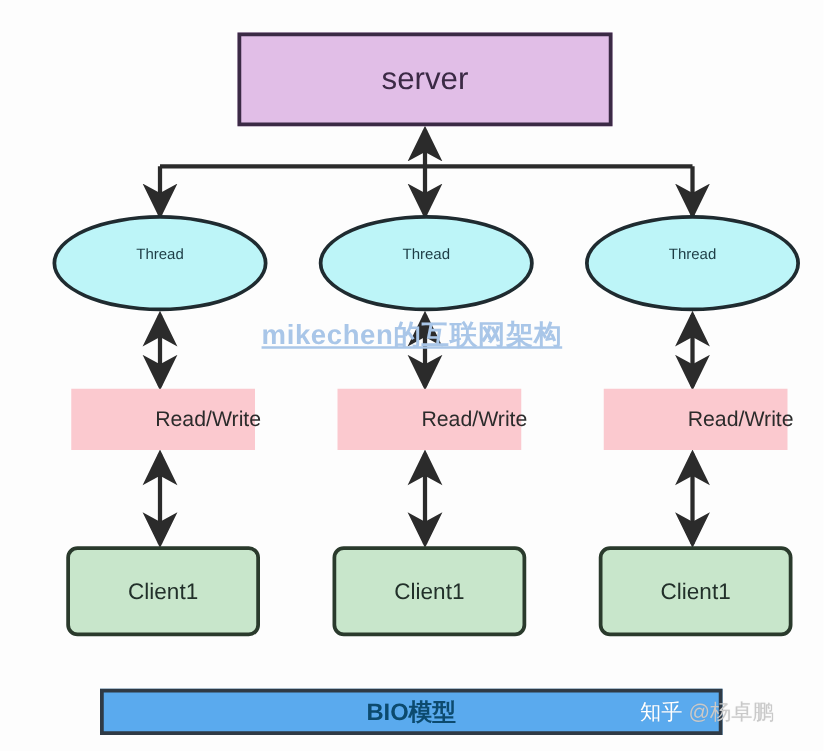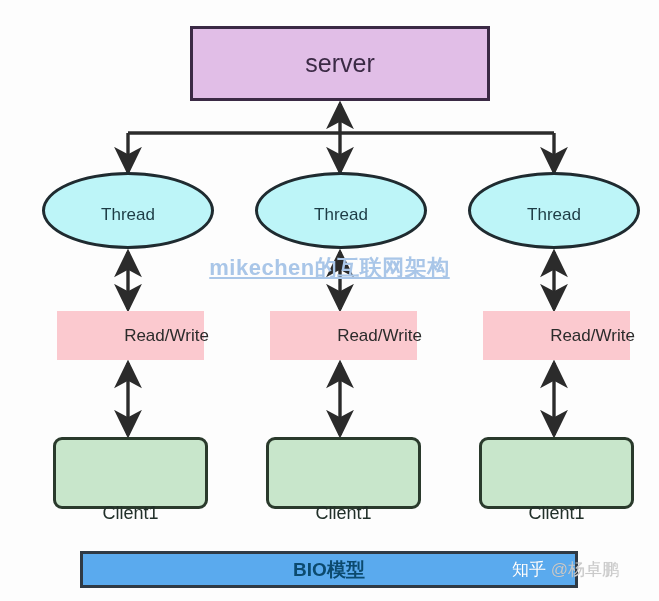--- a/index.html
+++ b/index.html
@@ -61,24 +61,24 @@
     height: 77px;
     background: #bdf5f8;
     border: 3px solid #1f2b30;
     border-radius: 50%;
     box-sizing: border-box;
   }
   .thread-ellipse.c0 { left: 42px; }
   .thread-ellipse.c1 { left: 255px; }
   .thread-ellipse.c2 { left: 468px; }
   .thread-text {
-    top: 176px;
+    top: 164px;
     width: 172px;
     height: 77px;
-    font-size: 17px;
+    font-size: 12px;
     color: #1d3c45;
   }
   .thread-text.c0 { left: 42px; }
   .thread-text.c1 { left: 255px; }
   .thread-text.c2 { left: 468px; }
 
   
   .rw-box {
     position: absolute;
     top: 311px;
@@ -115,21 +115,20 @@
   }
   .client-box.c0 { left: 53px; }
   .client-box.c1 { left: 266px; }
   .client-box.c2 { left: 479px; }
   .client-text {
     top: 437px;
     width: 155px;
     height: 72px;
     font-size: 18px;
     color: #22302a;
-    margin-top: 40px;
   }
   .client-text.c0 { left: 53px; }
   .client-text.c1 { left: 266px; }
   .client-text.c2 { left: 479px; }
 
   
   .watermark {
     position: absolute;
     left: 0px;
     top: 253px;

